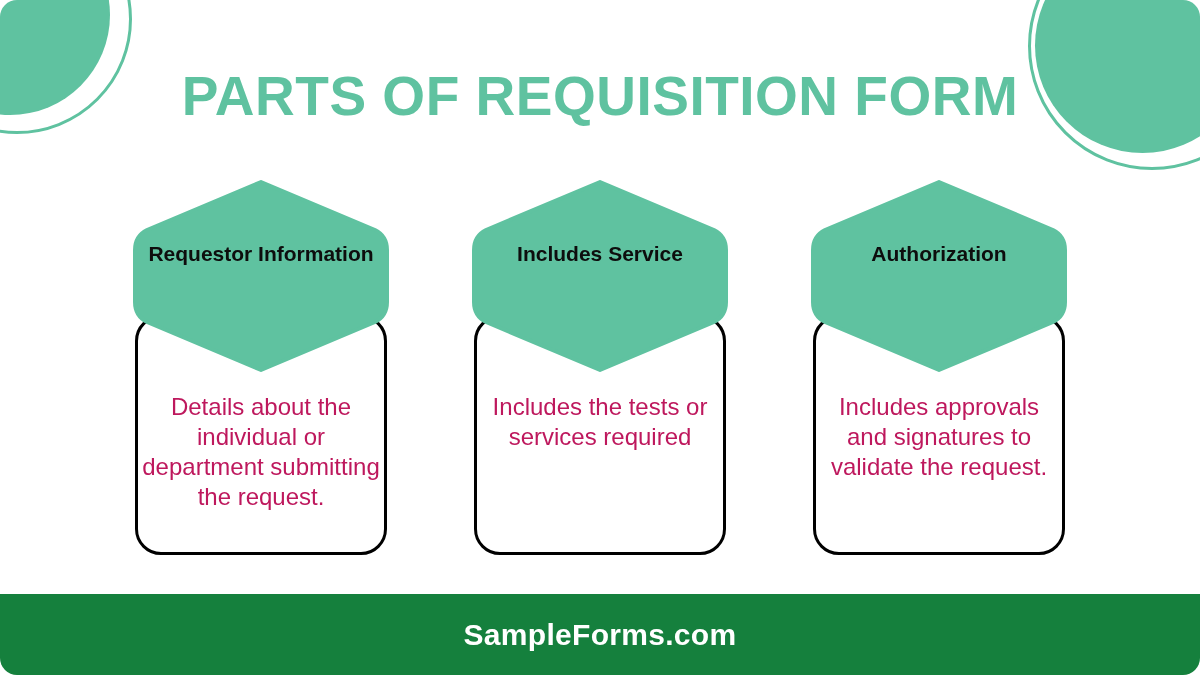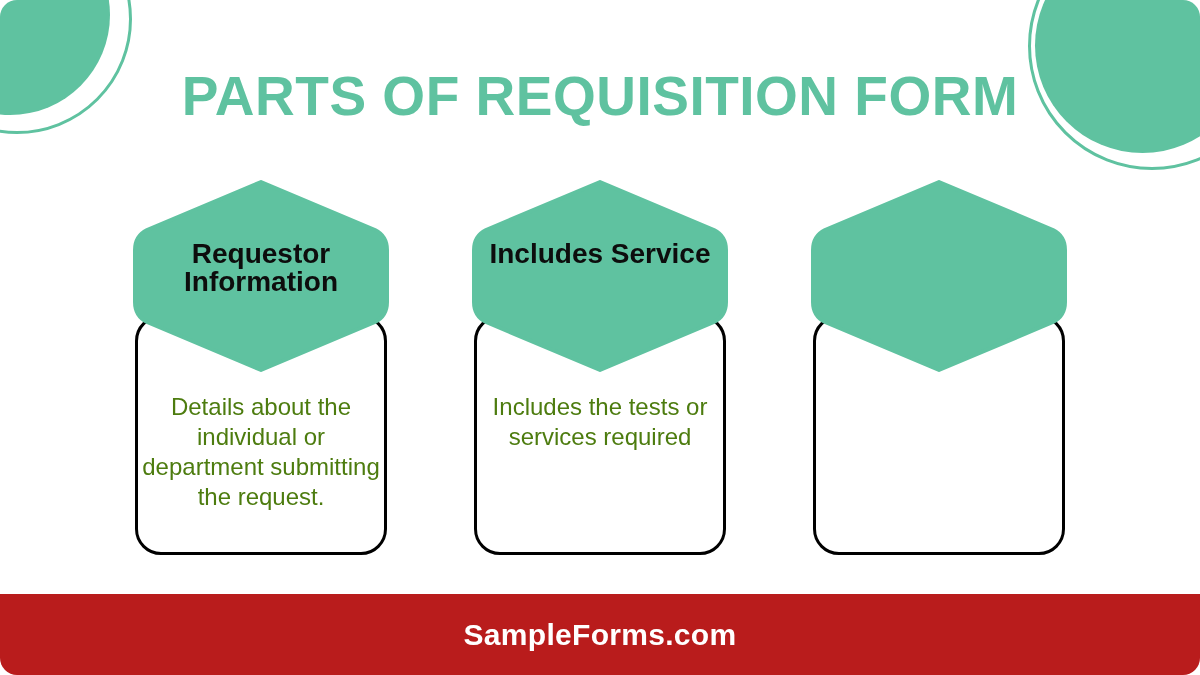--- a/index.html
+++ b/index.html
@@ -97,46 +97,46 @@
     width: 256px;
     height: 192px;
   }
   .card-hex svg { display: block; width: 100%; height: 100%; }
 
   .card-heading {
     position: absolute;
     left: 0; right: 0;
     top: 60px;
     text-align: center;
-    font-size: 28px;
+    font-size: 21px;
     line-height: 28px;
     font-weight: 700;
     color: #0d0d0d;
     padding: 0 10px;
   }
 
   .card-desc {
     position: absolute;
     left: 6px; right: 6px;
     top: 212px;
     text-align: center;
     font-size: 24px;
     line-height: 30px;
     font-weight: 400;
-    color: #4d7c0f;
+    color: #be185d;
   }
 
   
   .footer {
     position: absolute;
     left: 0;
     bottom: 0;
     width: 1200px;
     height: 81px;
-    background: #b91c1c;
+    background: #15803d;
     display: flex;
     align-items: center;
     justify-content: center;
   }
   .footer-text {
     font-size: 30px;
     font-weight: 700;
     color: #ffffff;
     letter-spacing: 0.3px;
   }
@@ -177,20 +177,22 @@
       <div class="card-desc">Includes the tests or services required</div>
     </div>
 
     <div class="card">
       <div class="card-body"></div>
       <div class="card-hex">
         <svg viewBox="0 0 256 192" xmlns="http://www.w3.org/2000/svg">
           <path d="M128 2 L242 50 Q254 56 254 70 L254 122 Q254 136 242 142 L128 190 L14 142 Q2 136 2 122 L2 70 Q2 56 14 50 Z" fill="#5FC2A0" stroke="#5FC2A0" stroke-width="4" stroke-linejoin="round"></path>
         </svg>
       </div>
+      <div class="card-heading">Authorization</div>
+      <div class="card-desc">Includes approvals and signatures to validate the request.</div>
     </div>
 
   </div>
 
   <div class="footer">
     <span class="footer-text">SampleForms.com</span>
   </div>
 
 </div>
 

